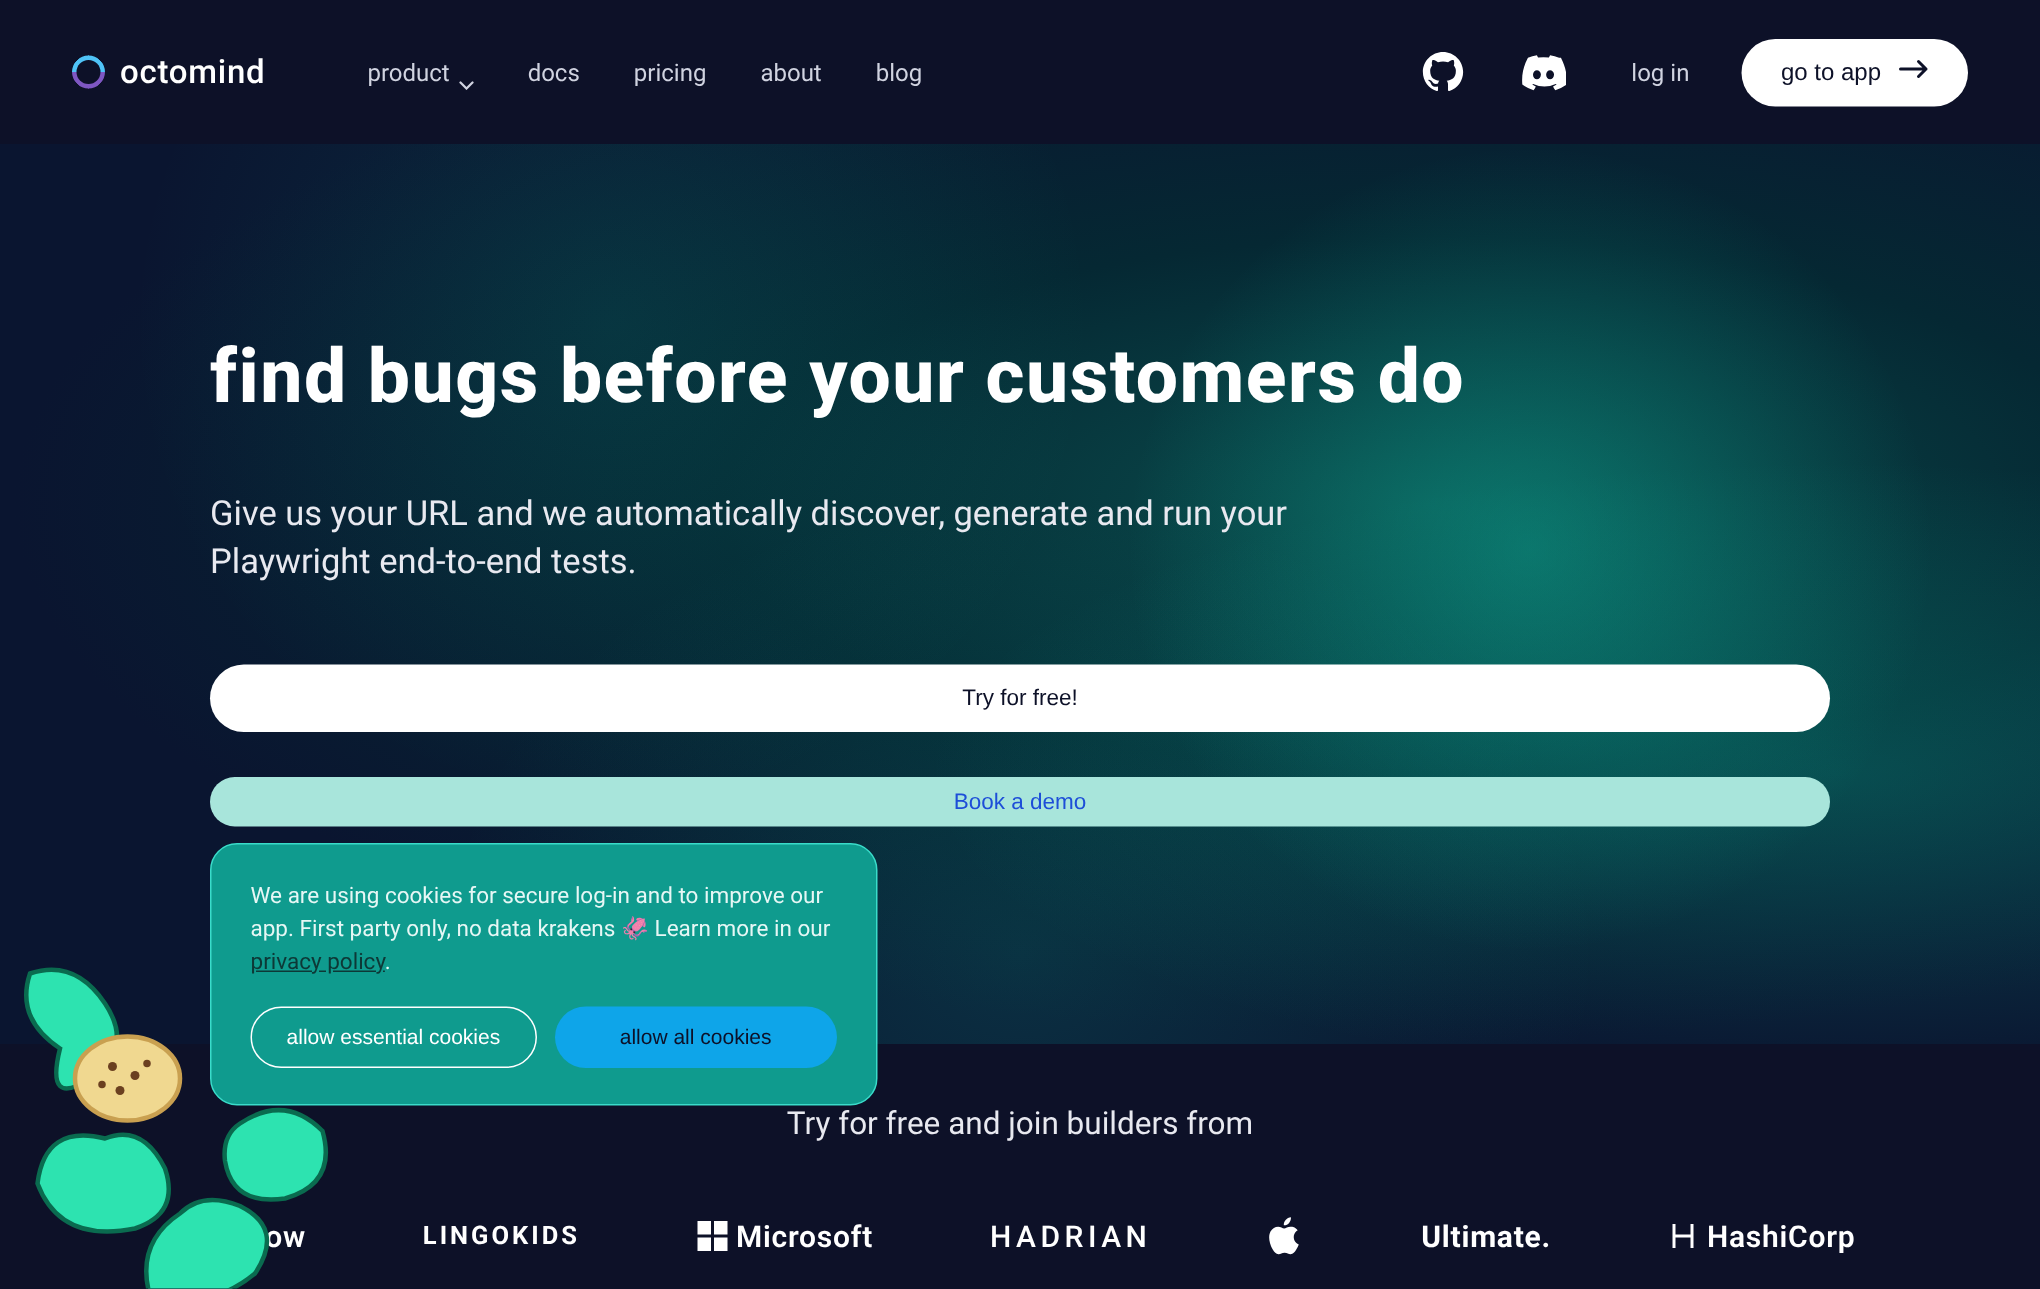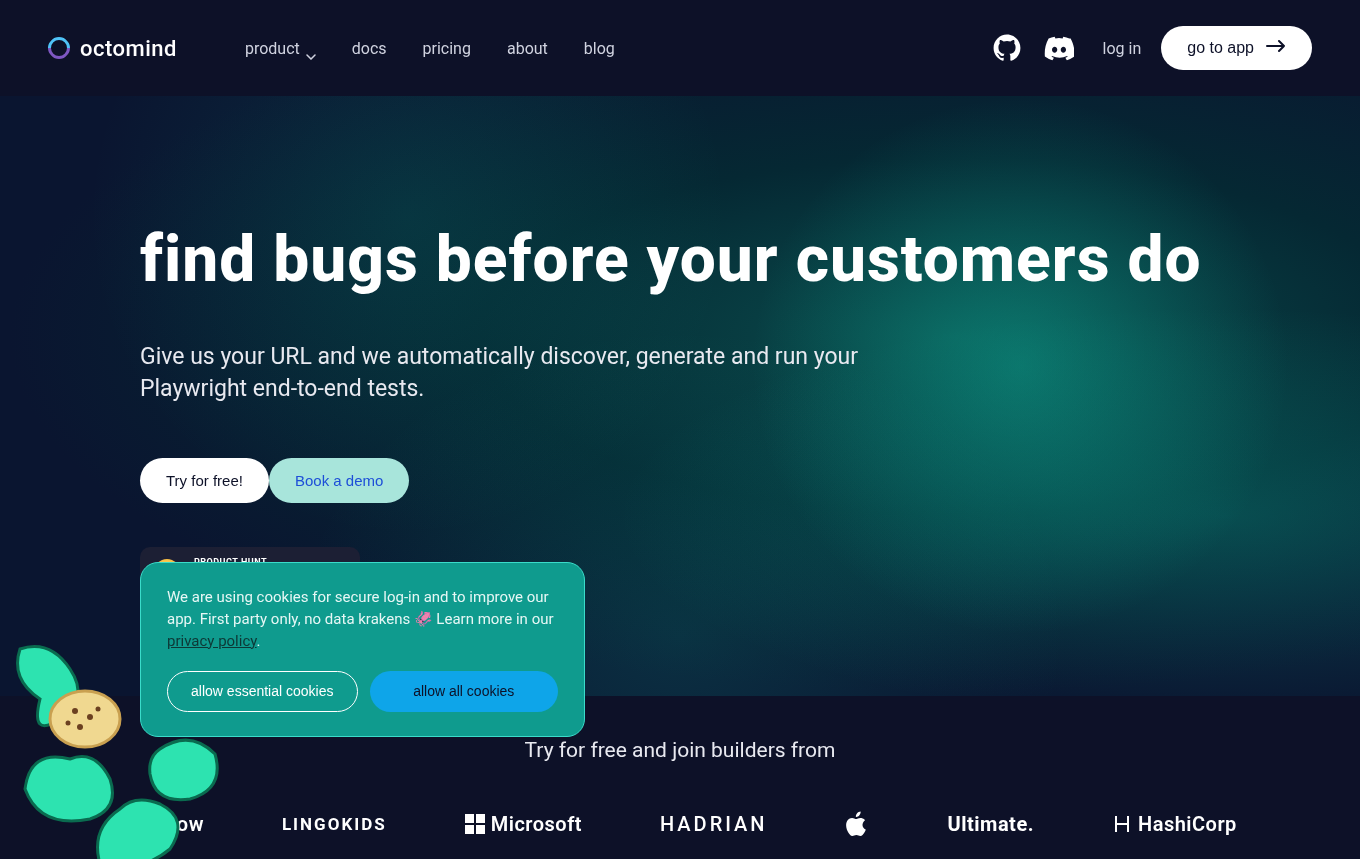--- a/index.html
+++ b/index.html
@@ -55,21 +55,21 @@
       gap: 6px;
     }
     .chevron-down {
       width: 10px;
       height: 6px;
       display: inline-block;
     }
     .header-right {
       display: flex;
       align-items: center;
-      gap: 20px;
+      gap: 35px;
       margin-left: auto;
     }
     .icon-btn {
       width: 32px;
       height: 32px;
       display: flex;
       align-items: center;
       justify-content: center;
       cursor: pointer;
     }
@@ -108,38 +108,39 @@
         radial-gradient(circle at 75% 45%, rgba(14,200,170,0.35) 0%, transparent 25%),
         radial-gradient(circle at 30% 20%, rgba(14,200,170,0.12) 0%, transparent 30%),
         radial-gradient(ellipse at 90% 70%, rgba(14,200,170,0.25) 0%, transparent 35%),
         radial-gradient(ellipse at 50% 90%, rgba(14,200,170,0.15) 0%, transparent 40%);
     }
     .hero-content {
       position: relative;
       z-index: 2;
     }
     .hero-title {
-      font-size: 64px;
+      font-size: 50px;
       font-weight: 800;
       letter-spacing: 1px;
       line-height: 1.05;
       margin-bottom: 48px;
     }
     .hero-subtitle {
       font-size: 23px;
       font-weight: 400;
       line-height: 1.4;
       max-width: 720px;
       margin-bottom: 52px;
       color: #e8e9f0;
     }
     .hero-buttons {
       display: flex;
-      gap: 0;
+      gap: 30px;
       margin-bottom: 44px;
+      flex-direction: column;
     }
     .btn-primary {
       background: #fff;
       color: #0d1128;
       border-radius: 26px;
       padding: 14px 26px;
       font-size: 15px;
       font-weight: 500;
       border: none;
       cursor: pointer;

